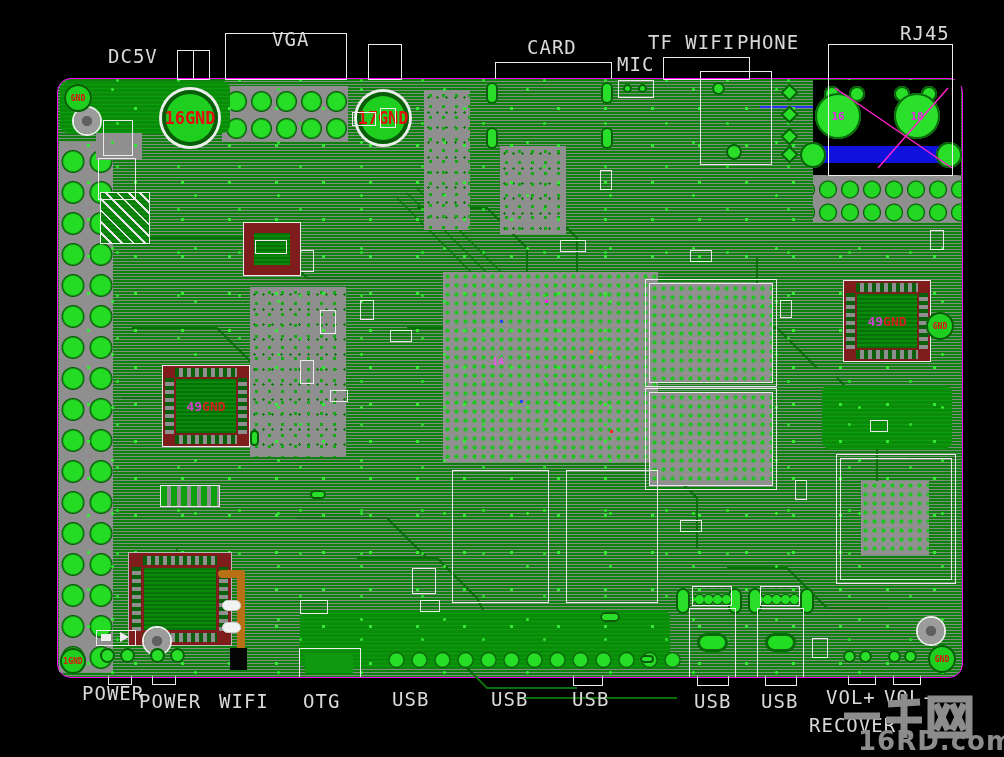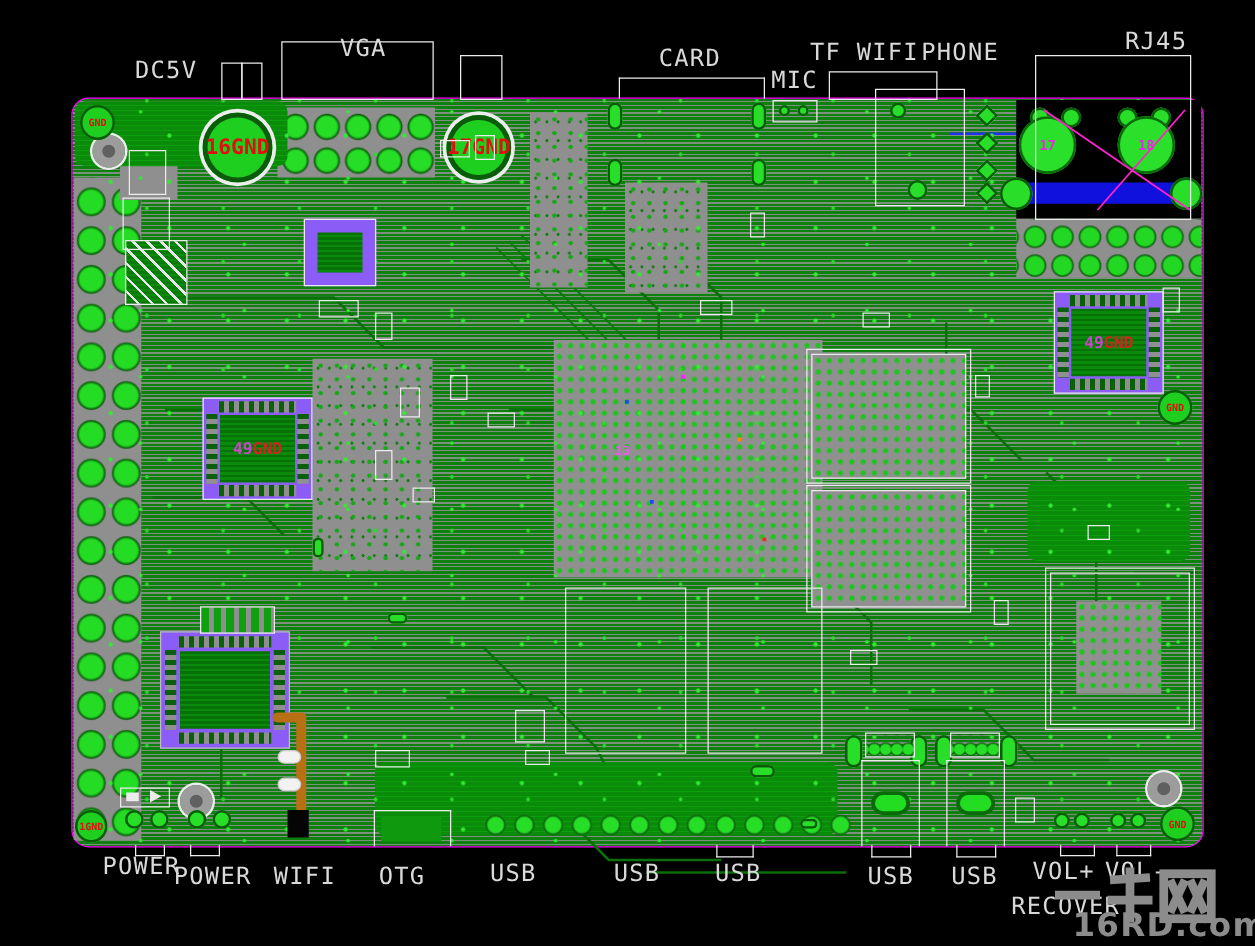--- a/index.html
+++ b/index.html
@@ -46,21 +46,21 @@
   .usb-pin-pads{background-image:radial-gradient(circle,#26de26 4px,#0a5c0a 5px,transparent 6px);
         background-size:9px 17px;background-position:2px 4px;}
   
   .hole{position:absolute;border-radius:50%;background:radial-gradient(circle,#606060 26%,#9c9c9c 30%);
         box-shadow:0 0 0 2px #ededed;}
   .gnd{position:absolute;border-radius:50%;background:#1fcf1f;box-shadow:inset 0 0 0 2px #0a5c0a;
        color:#e01010;display:flex;align-items:center;justify-content:center;
        font-weight:bold;font-size:8px;letter-spacing:0;}
   .gnd.big{box-shadow:0 0 0 3px #ededed,inset 0 0 0 4px #0a5c0a;font-size:17px;}
   
-  .chip{position:absolute;background:#8b5cf6;border:1px solid #ececec;}
+  .chip{position:absolute;background:#7f1d1d;border:1px solid #ececec;margin-top:47px;}
   .core{position:absolute;left:13px;top:13px;right:13px;bottom:13px;
         background:repeating-linear-gradient(180deg,#067106 0px,#067106 2px,#0a8a0a 2px,#0a8a0a 4px);
         display:flex;align-items:center;justify-content:center;font-weight:bold;font-size:13px;}
   .pr-h{position:absolute;height:9px;background:repeating-linear-gradient(90deg,#0a5f0a 0 4px,#8f8f8f 4px 8px);}
   .pr-v{position:absolute;width:9px;background:repeating-linear-gradient(180deg,#0a5f0a 0 4px,#8f8f8f 4px 8px);}
   .hatch{position:absolute;border:1px solid #ececec;
          background:repeating-linear-gradient(45deg,transparent 0 6px,#e8e8e8 6px 8px),
                     repeating-linear-gradient(180deg,#0a7a0a 0 2px,#0c8c0c 2px 4px);}
   
   .lbl{position:absolute;color:#d9d9d9;font-size:19px;letter-spacing:1px;white-space:nowrap;}
@@ -127,21 +127,21 @@
 
   <div class="sil-d bgagrid" style="left:649px;top:283px;width:122px;height:98px"></div>
   <div class="sil-d bgagrid" style="left:649px;top:392px;width:122px;height:92px"></div>
 
   <div class="sil bgagrid" style="left:452px;top:470px;width:95px;height:131px"></div>
   <div class="sil bgagrid" style="left:566px;top:470px;width:90px;height:131px"></div>
 
   <div class="sil-d" style="left:840px;top:458px;width:110px;height:120px">
     <div class="bgagrid" style="position:absolute;left:20px;top:22px;width:68px;height:74px"></div>
   </div>
-  <div class="bgaref" style="left:492px;top:356px">13</div>
+  <div class="bgaref" style="left:492px;top:356px">14</div>
 
   <div class="chip" style="left:162px;top:318px;width:86px;height:80px">
     <div class="pr-h" style="left:12px;right:12px;top:2px"></div>
     <div class="pr-h" style="left:12px;right:12px;bottom:2px"></div>
     <div class="pr-v" style="top:12px;bottom:12px;left:2px"></div>
     <div class="pr-v" style="top:12px;bottom:12px;right:2px"></div>
     <div class="core">
         <span class="chipref">49</span>
         <span class="chipnet">GND</span>
       </div>
@@ -169,21 +169,21 @@
   </div>
   <div class="sil" style="left:160px;top:485px;width:58px;height:20px;background:repeating-linear-gradient(90deg,#0fa00f 0 6px,#8f8f8f 6px 10px)"></div>
 
   <div class="hatch" style="left:100px;top:192px;width:48px;height:50px"></div>
 
   <div class="rj45-black" style="left:813px;top:80px;width:148px;height:95px"></div>
   <div class="pad" style="left:824px;top:86px;width:16px;height:16px"></div>
   <div class="pad" style="left:849px;top:86px;width:16px;height:16px"></div>
   <div class="pad" style="left:894px;top:86px;width:16px;height:16px"></div>
   <div class="pad" style="left:921px;top:86px;width:16px;height:16px"></div>
-  <div class="rjpin" style="left:815px;top:93px;width:46px;height:46px">17</div>
+  <div class="rjpin" style="left:815px;top:93px;width:46px;height:46px">16</div>
   <div class="rjpin" style="left:894px;top:93px;width:46px;height:46px">18</div>
   <div class="bluebar" style="left:818px;top:146px;width:132px;height:17px"></div>
   <div class="pad" style="left:800px;top:142px;width:26px;height:26px"></div>
   <div class="pad" style="left:936px;top:142px;width:26px;height:26px"></div>
   <div class="grayp rjgray-pads" style="left:813px;top:175px;width:148px;height:47px"></div>
   <svg width="1004" height="757" style="position:absolute;left:0;top:0;pointer-events:none">
     <line x1="835" y1="88" x2="952" y2="168" stroke="#ff22cc" stroke-width="1.5"></line>
     <line x1="948" y1="88" x2="878" y2="168" stroke="#ff22cc" stroke-width="1.5"></line>
   </svg>
 

